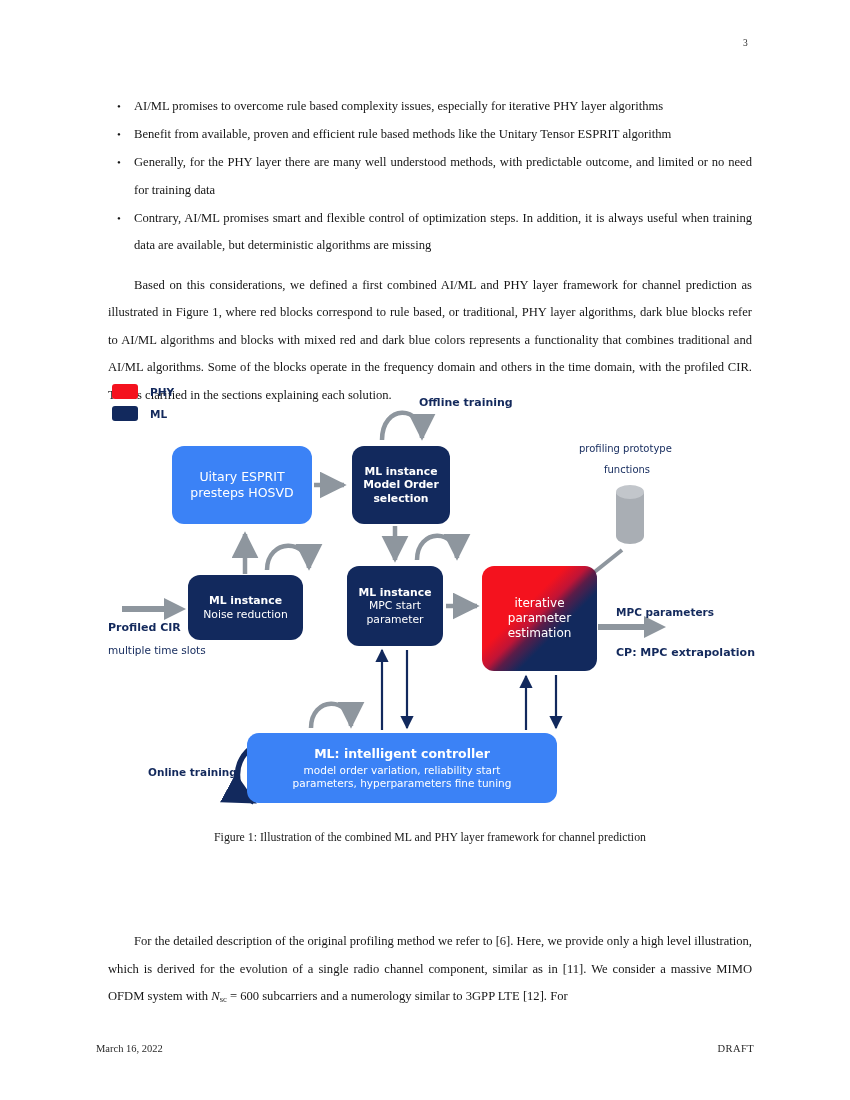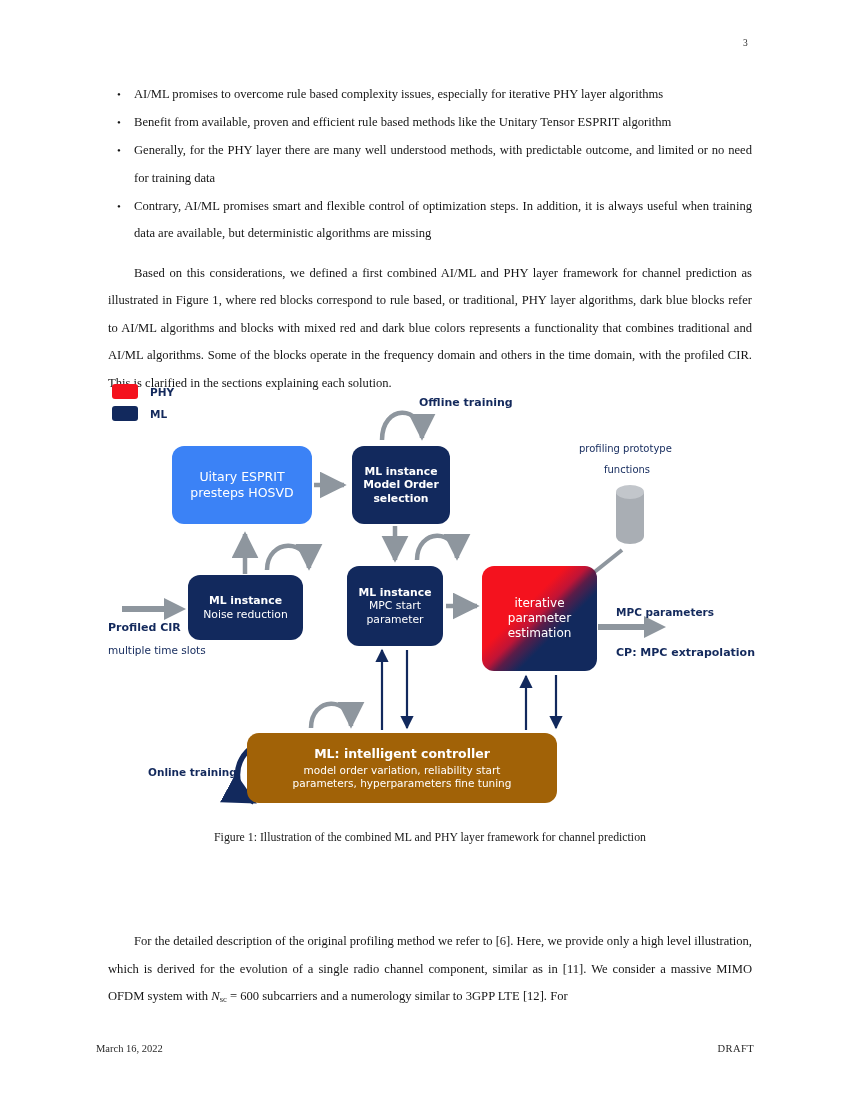--- a/index.html
+++ b/index.html
@@ -31,21 +31,21 @@
     font-size: 9.5px;
     font-family: "Liberation Serif", serif;
     color: #2a2a2a;
     letter-spacing: 0.2px;
   }
 
   
   .column {
     position: absolute;
     left: 108px;
-    top: 81px;
+    top: 93px;
     width: 644px;
   }
 
   ul.bullets {
     list-style: none;
     margin: 0;
     padding: 0;
   }
   ul.bullets li {
     position: relative;
@@ -147,21 +147,21 @@
   .blk-iterative {
     left: 378px; top: 188px; width: 115px; height: 105px;
     background: linear-gradient(135deg,
         #f4121e 0%, #f4121e 38%,
         #c01436 48%, #5b1c48 54%,
         #12295d 64%, #12295d 100%);
     font-size: 12px;
   }
   .blk-controller {
     left: 143px; top: 355px; width: 310px; height: 70px;
-    background: #a16207;
+    background: #3b82f6;
     font-size: 10.5px;
   }
   .blk-controller .title {
     display: block;
     font-size: 12.5px;
     font-weight: 700;
     margin-bottom: 2px;
   }
 
   .block .bold { font-weight: 700; }

